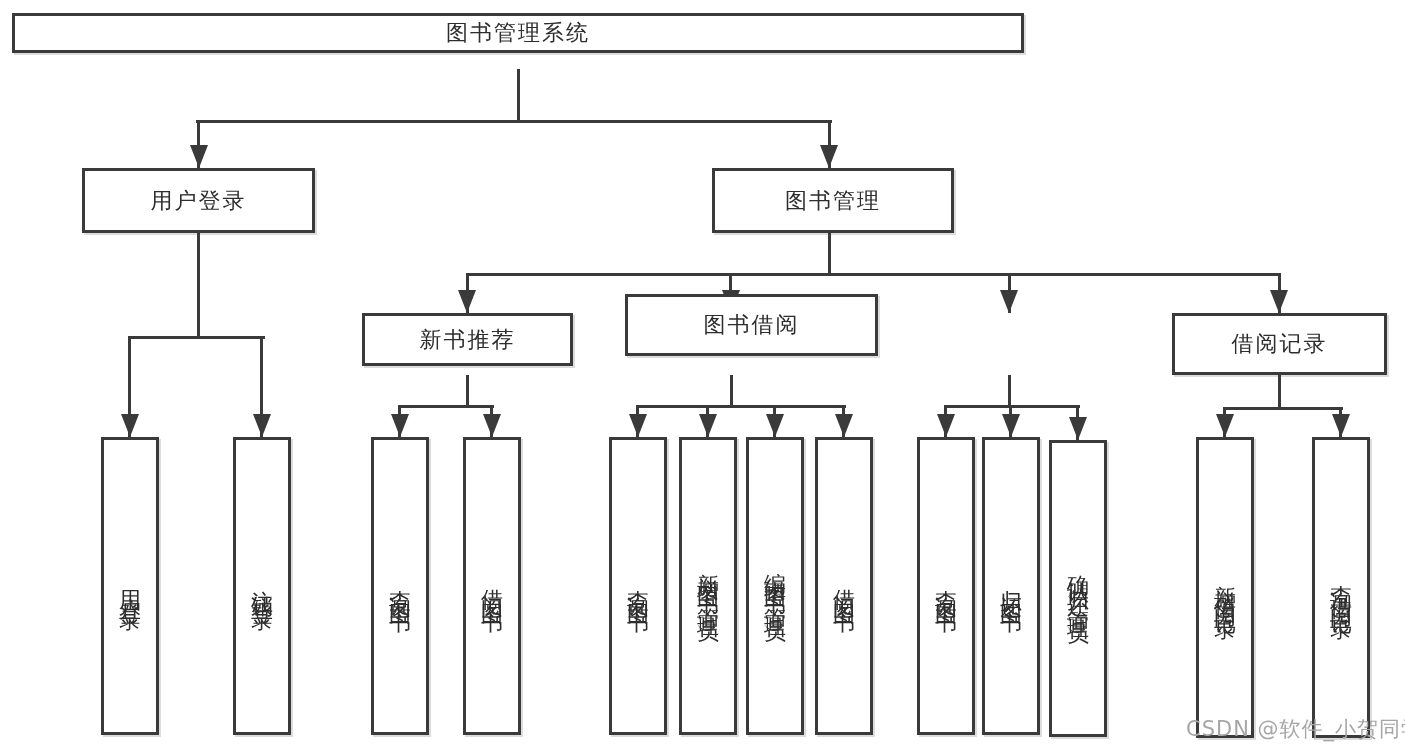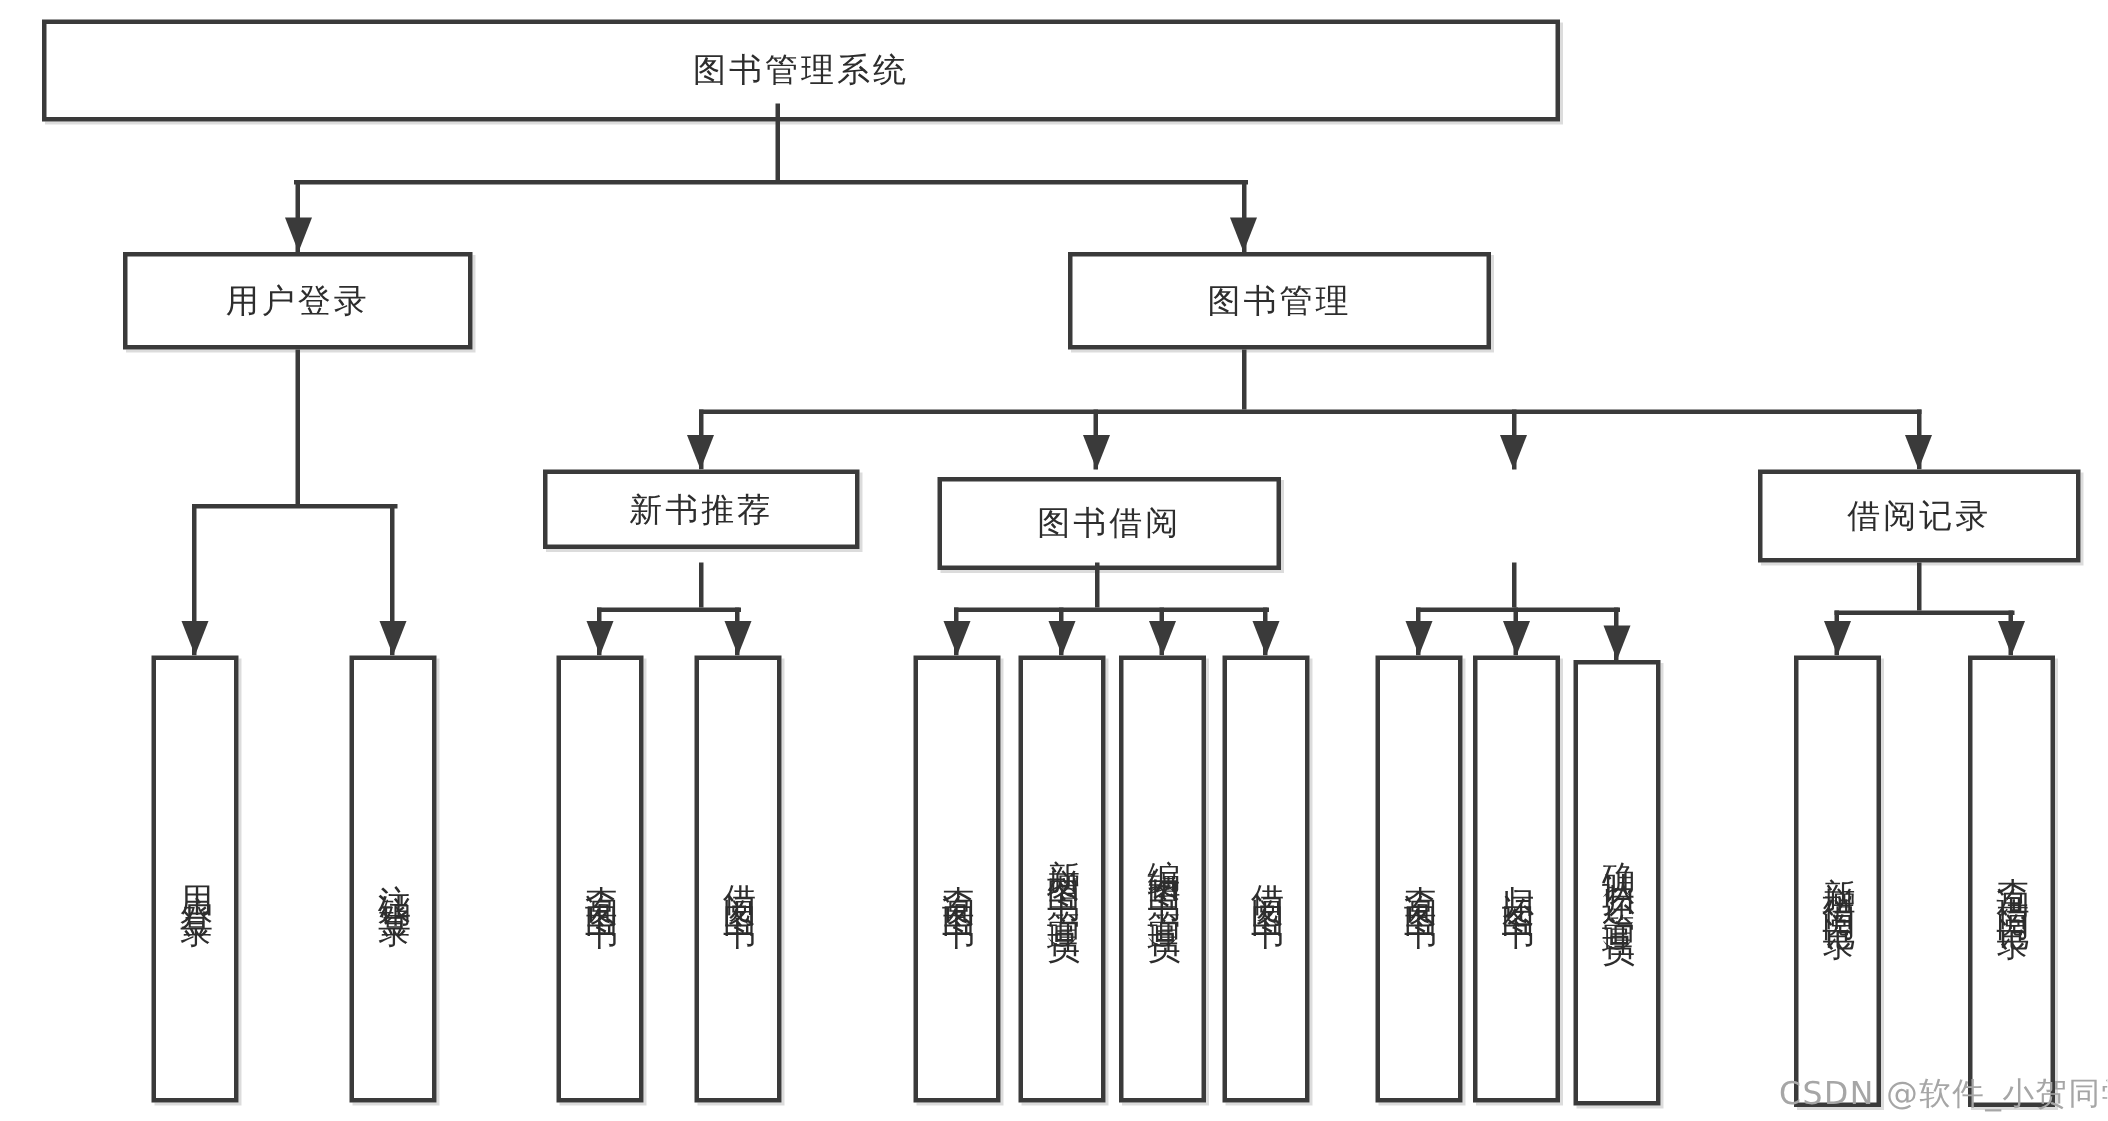--- a/index.html
+++ b/index.html
@@ -32,52 +32,52 @@
   .watermark{
     position:absolute;left:1186px;top:715px;font-size:21px;
     color:var(--watermark,#a6a6a6);letter-spacing:1px;white-space:nowrap;z-index:5;
   }
 </style>
 </head>
 <body>
 
 <div class="stage">
 
-  <div class="hbox" style="left:28px;top:13px;width:1012px;height:68px">图书管理系统</div>
+  <div class="hbox" style="left:12px;top:13px;width:1012px;height:40px">图书管理系统</div>
 
   <div class="vl" style="left:517px;top:69px;height:53px"></div>
   <div class="hl" style="left:196px;top:120px;width:636px"></div>
   <div class="vl" style="left:197px;top:120px;height:48px"></div>
   <div class="vl" style="left:828px;top:120px;height:48px"></div>
   <div class="arr" style="left:190px;top:145px"></div>
   <div class="arr" style="left:820px;top:145px"></div>
 
   <div class="hbox" style="left:82px;top:168px;width:233px;height:65px">用户登录</div>
-  <div class="hbox" style="left:712px;top:168px;width:282px;height:65px">图书管理</div>
+  <div class="hbox" style="left:712px;top:168px;width:242px;height:65px">图书管理</div>
 
   <div class="vl" style="left:197px;top:233px;height:103px"></div>
   <div class="hl" style="left:128px;top:336px;width:137px"></div>
   <div class="vl" style="left:128px;top:336px;height:101px"></div>
   <div class="vl" style="left:260px;top:336px;height:101px"></div>
   <div class="arr" style="left:121px;top:414px"></div>
   <div class="arr" style="left:253px;top:414px"></div>
 
   <div class="vl" style="left:828px;top:233px;height:40px"></div>
   <div class="hl" style="left:466px;top:273px;width:815px"></div>
   <div class="vl" style="left:466px;top:273px;height:40px"></div>
   <div class="vl" style="left:729px;top:273px;height:40px"></div>
   <div class="vl" style="left:1008px;top:273px;height:40px"></div>
   <div class="vl" style="left:1278px;top:273px;height:40px"></div>
   <div class="arr" style="left:458px;top:290px"></div>
   <div class="arr" style="left:722px;top:290px"></div>
   <div class="arr" style="left:1000px;top:290px"></div>
   <div class="arr" style="left:1270px;top:290px"></div>
 
   <div class="hbox" style="left:362px;top:313px;width:211px;height:53px">新书推荐</div>
-  <div class="hbox" style="left:625px;top:318px;width:229px;height:62px">图书借阅</div>
+  <div class="hbox" style="left:625px;top:294px;width:253px;height:62px">图书借阅</div>
   <div class="hbox" style="left:1172px;top:313px;width:215px;height:62px">借阅记录</div>
 
   <div class="vl" style="left:466px;top:375px;height:30px"></div>
   <div class="hl" style="left:398px;top:405px;width:96px"></div>
   <div class="vl" style="left:398px;top:405px;height:32px"></div>
   <div class="vl" style="left:490px;top:405px;height:32px"></div>
   <div class="arr" style="left:391px;top:414px"></div>
   <div class="arr" style="left:483px;top:414px"></div>
 
   <div class="vl" style="left:730px;top:375px;height:30px"></div>

